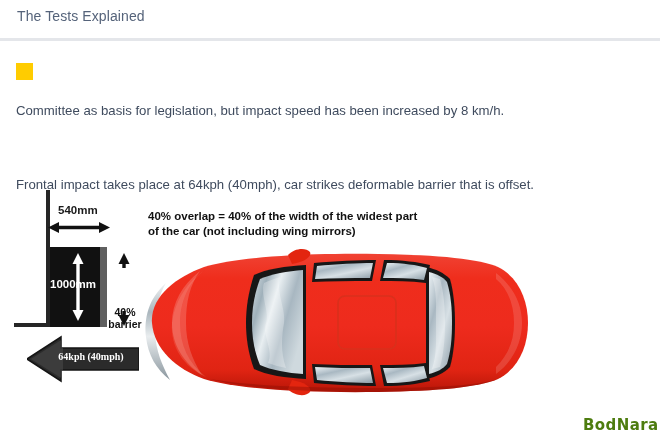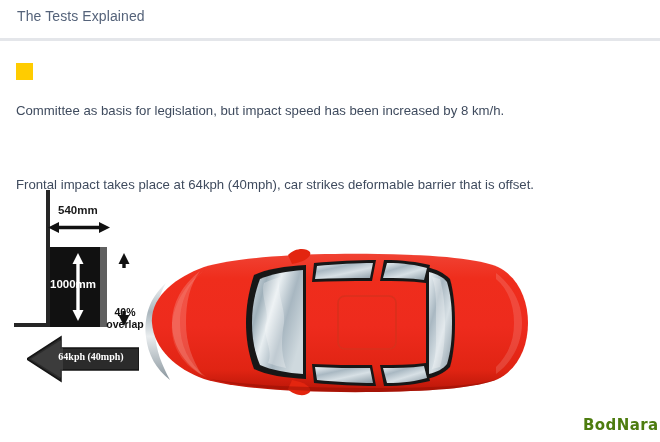--- a/index.html
+++ b/index.html
@@ -245,29 +245,33 @@
   <div id="dim-1000-label">1000mm</div>
 
   <svg id="overlap-arrow" viewBox="0 0 14 73">
     <polygon points="7,0 1.5,11 12.5,11" fill="#111"></polygon>
     <line x1="7" y1="9" x2="7" y2="15" stroke="#111" stroke-width="3.4"></line>
     <polygon points="7,73 1.5,62 12.5,62" fill="#111"></polygon>
     <line x1="7" y1="58" x2="7" y2="64" stroke="#111" stroke-width="3.4"></line>
   </svg>
   <div id="overlap-label">
     <div>40%</div>
-    <div>overlap</div>
+    <div>barrier</div>
   </div>
 
   <svg id="speed-arrow" viewBox="0 0 112 48">
     <polygon points="0,24 34,2 34,13 112,13 112,35 34,35 34,46" fill="#2b2b2b" stroke="#151515" stroke-width="1.5"></polygon>
     <polygon points="4,24 35,4.5 35,12 36,12 36,35 35,35 35,43.5" fill="#4a4a4a" opacity="0.55"></polygon>
   </svg>
   <div id="speed-label">64kph (40mph)</div>
 
+  <div id="overlap-note">
+    <div>40% overlap = 40% of the width of the widest part</div>
+    <div>of the car (not including wing mirrors)</div>
+  </div>
 
   <svg id="car-illustration" viewBox="0 0 400 150">
     <defs>
       <linearGradient id="bodyGrad" x1="0" y1="0" x2="0" y2="1">
         <stop offset="0%" stop-color="#f04233"></stop>
         <stop offset="18%" stop-color="#ef2d1c"></stop>
         <stop offset="52%" stop-color="#ee2b1d"></stop>
         <stop offset="84%" stop-color="#e02413"></stop>
         <stop offset="100%" stop-color="#b81507"></stop>
       </linearGradient>

